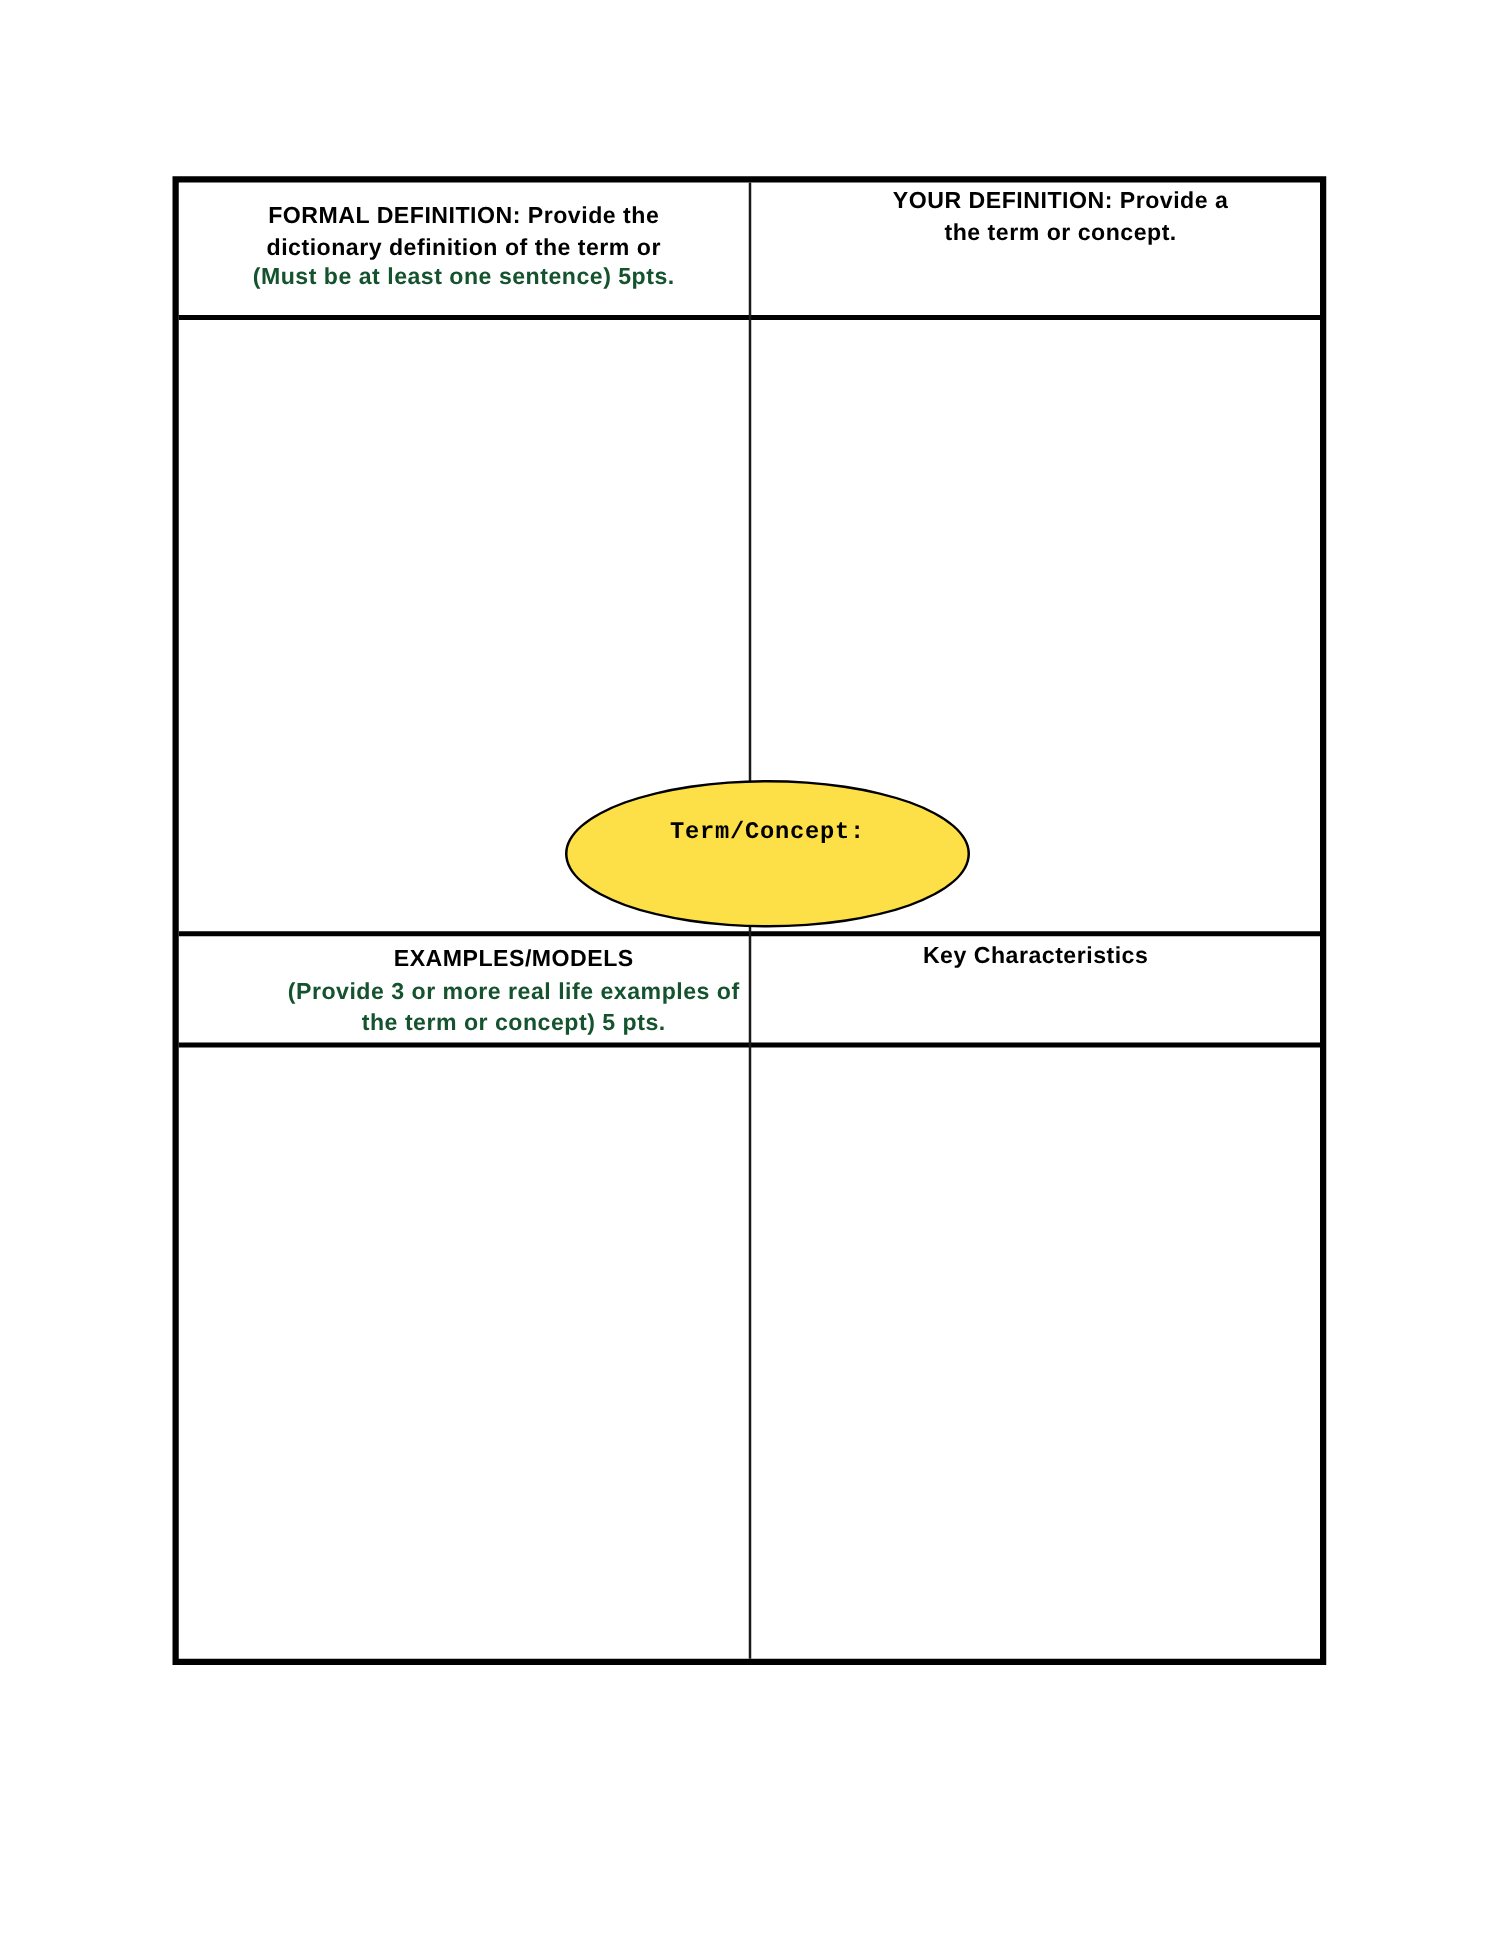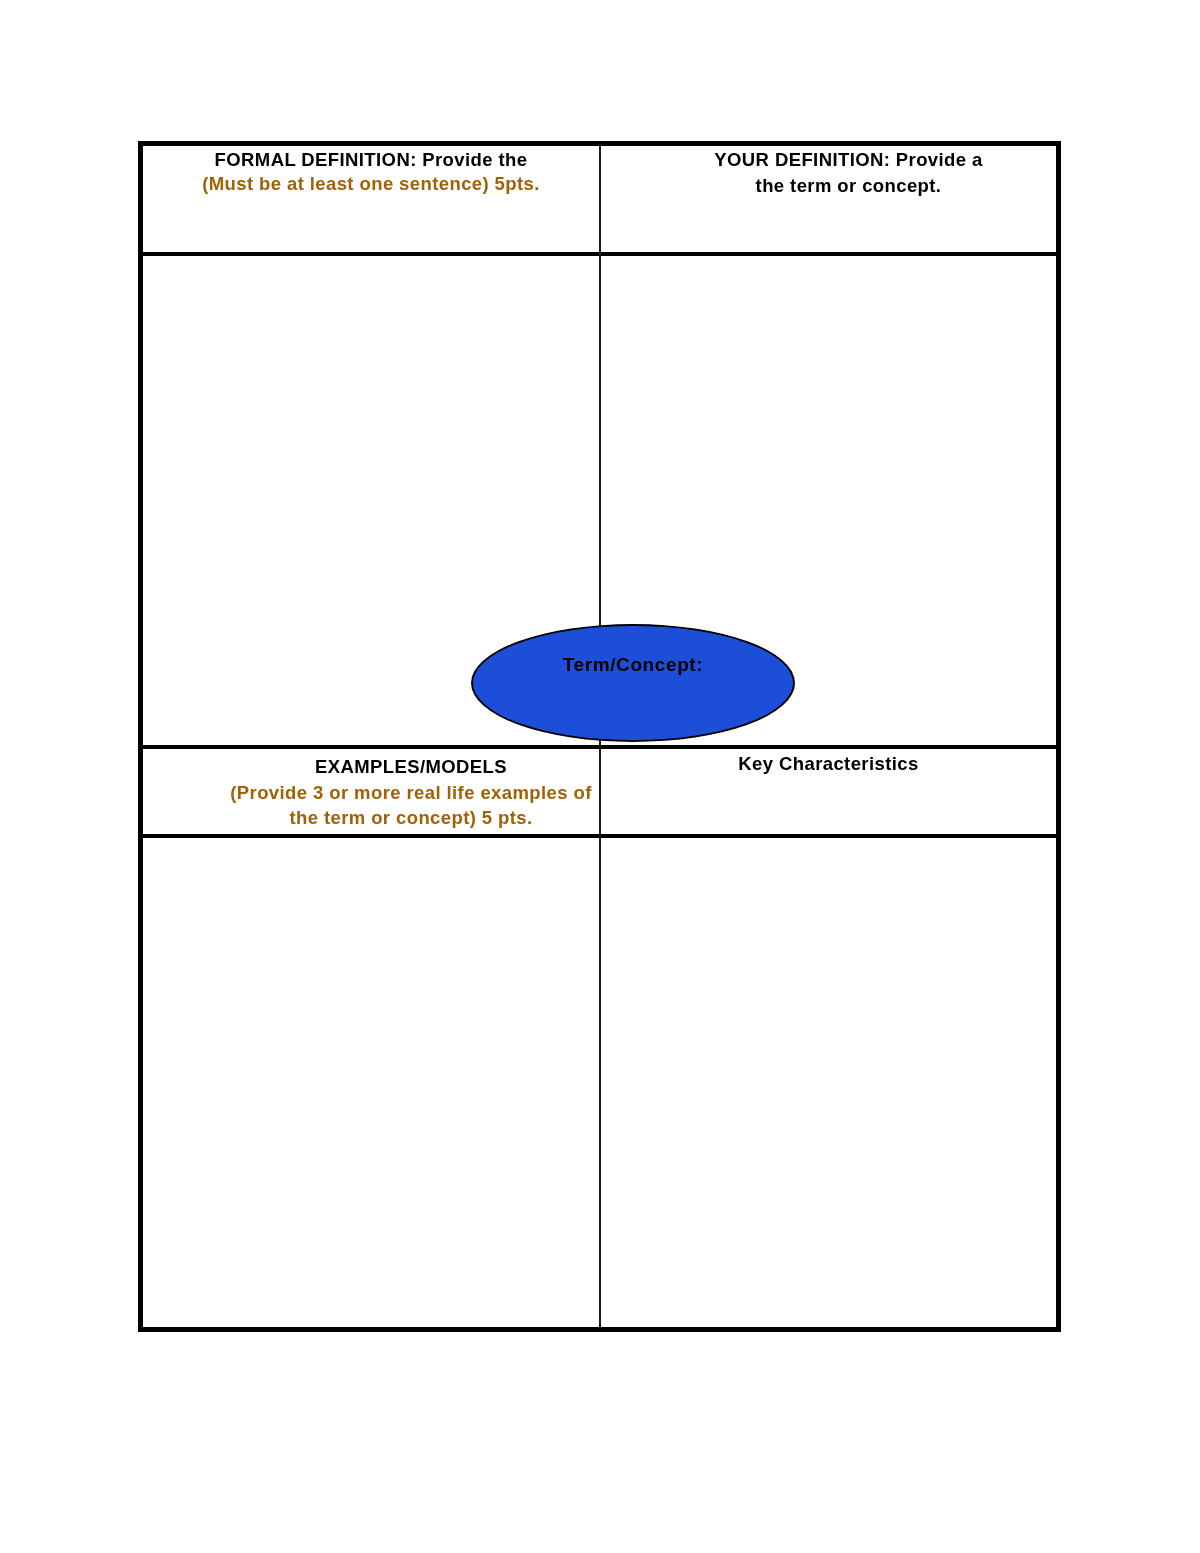--- a/index.html
+++ b/index.html
@@ -40,37 +40,38 @@
       position: absolute;
       box-sizing: border-box;
       text-align: center;
       font-weight: bold;
       font-size: 18.5px;
       line-height: 25.5px;
       letter-spacing: 0.4px;
       color: #000;
     }
     .cell-header .note {
-      color: #a16207;
+      color: #14532d;
     }
     .cell-body {
       position: absolute;
       box-sizing: border-box;
     }
     .oval {
       position: absolute;
-      left: 471px;
+      left: 452px;
       top: 624px;
       width: 324px;
       height: 118px;
       box-sizing: border-box;
       border: 2.5px solid #000;
       border-radius: 50%;
-      background: #1d4ed8;
+      background: #fde047;
       z-index: 3;
+      font-family: Liberation Mono, monospace;
     }
     .oval-label {
       position: absolute;
       left: 0;
       right: 0;
       top: 28px;
       text-align: center;
       font-weight: bold;
       font-size: 19px;
       letter-spacing: 0.6px;
@@ -81,22 +82,23 @@
 <body>
 
 <div class="frayer">
 
   <div class="hline" style="top:106px;"></div>
   <div class="hline" style="top:599px;"></div>
   <div class="hline" style="top:688px;"></div>
 
   <div class="vline" style="top:0; bottom:0;"></div>
 
-  <div class="cell-header" style="left:0; top:1px; width:456px; height:105px; padding-top:0px;">
+  <div class="cell-header" style="left:0; top:1px; width:456px; height:105px; padding-top:12px;">
     <div>FORMAL DEFINITION: Provide the</div>
+    <div>dictionary definition of the term or</div>
     <div class="note" style="line-height:22px;">(Must be at least one sentence) 5pts.</div>
   </div>
 
   <div class="cell-header" style="left:458px; top:1px; width:455px; height:105px;margin-left:20px;">
     <div>YOUR DEFINITION: Provide a</div>
     <div>the term or concept.</div>
   </div>
 
   <div class="cell-body" style="left:0; top:110px; width:456px; height:489px;"></div>
 

